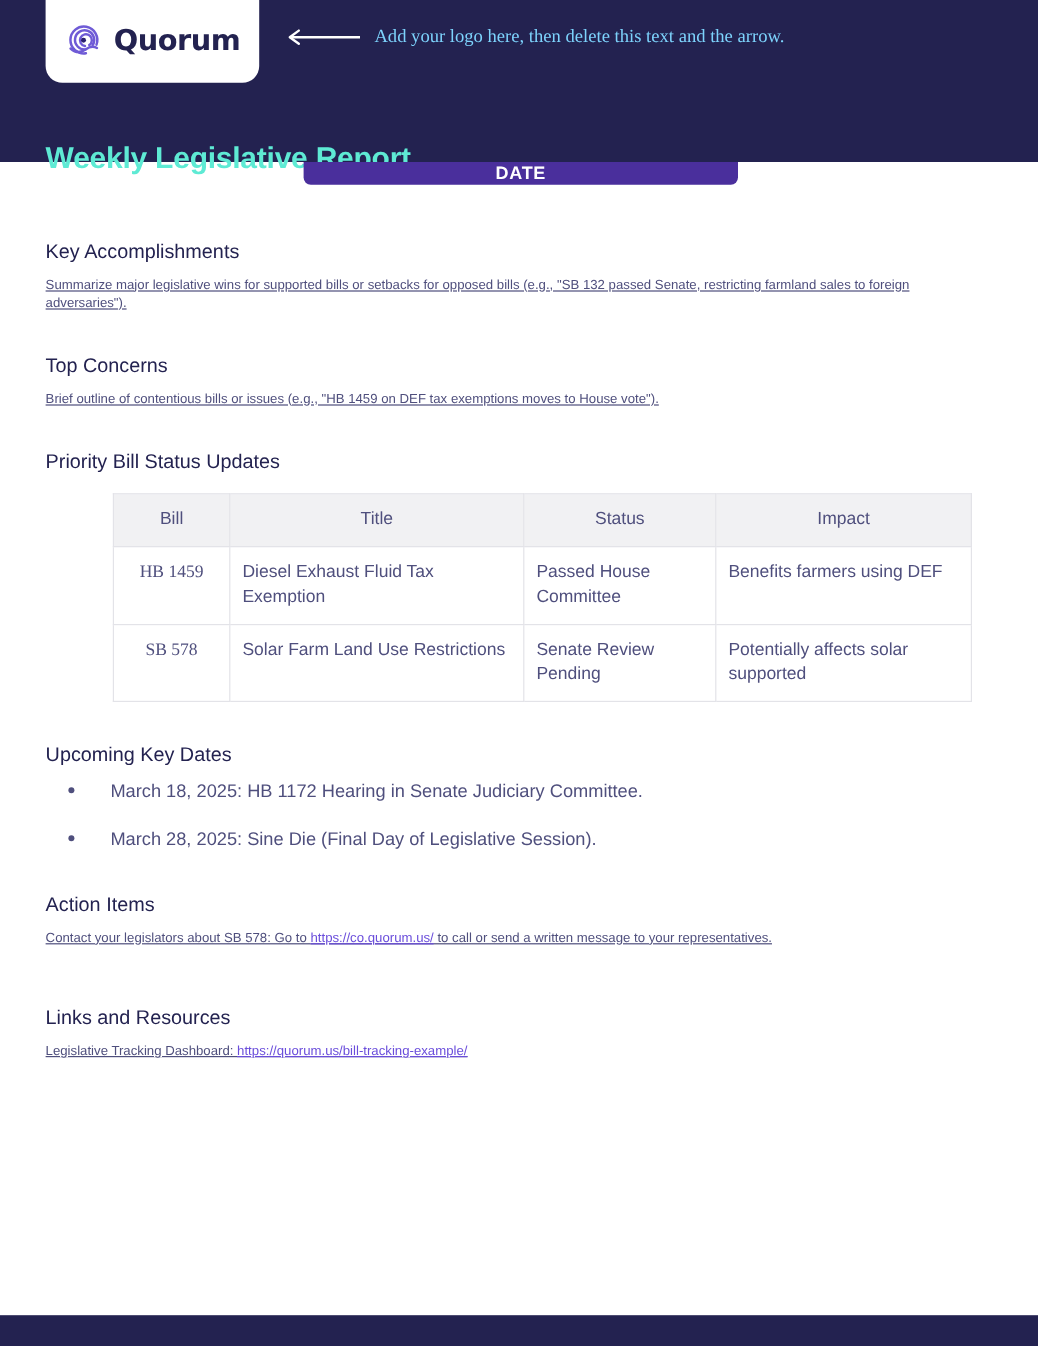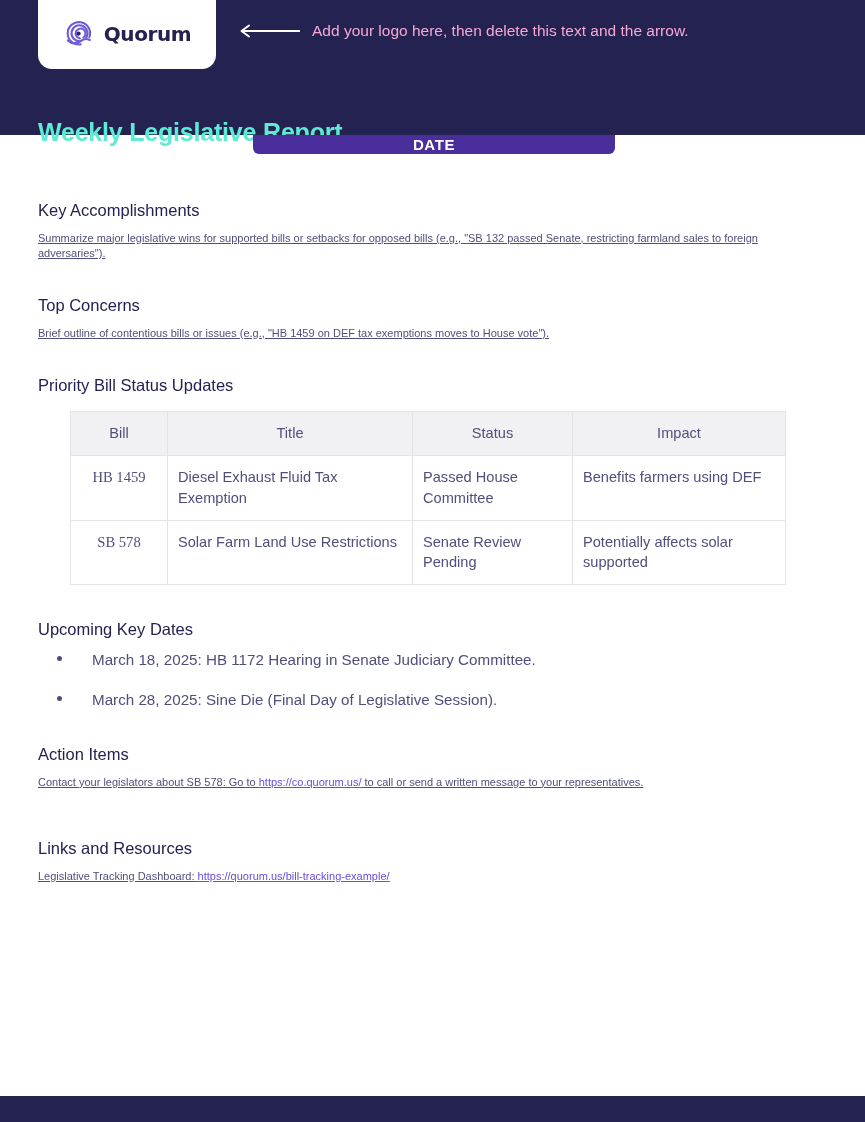--- a/index.html
+++ b/index.html
@@ -39,40 +39,41 @@
   .logo-inner {
     display: flex;
     align-items: center;
     gap: 9px;
     transform: translateY(-1px);
   }
   .logo-mark { width: 32px; height: 32px; display:block; }
   .logo-word {
     font-family: "DejaVu Sans", sans-serif;
     font-weight: bold;
-    font-size: 20px;
+    font-size: 24px;
     letter-spacing: -0.4px;
     color: #232250;
     line-height: 1;
   }
 
   .arrow-note {
     position: absolute;
     left: 236px;
     top: 22px;
     display: flex;
     align-items: center;
     gap: 12px;
   }
   .arrow-svg { display:block; }
   .arrow-text {
-    color: #f9a8d4;
+    color: #7dd3fc;
     font-size: 15.5px;
     line-height: 1.2;
     white-space: nowrap;
+    font-family: Liberation Serif, serif;
   }
 
   .report-title {
     position: absolute;
     left: 38px;
     top: 83px;
     color: #5eead4;
     font-size: 25px;
     font-weight: bold;
     letter-spacing: -0.2px;
@@ -130,21 +131,21 @@
   p.body-text.wide { max-width: 790px; }
 
   .gap-lg { height: 34px; }
   .gap-sm { height: 14px; }
 
   
   .table-wrap { margin-top: 16px; }
   table.bills {
     border-collapse: collapse;
     width: 715px;
-    margin-left: 32px;
+    margin-left: 56px;
     table-layout: fixed;
   }
   table.bills th, table.bills td {
     border: 1px solid #e3e3e8;
     font-size: 14.6px;
     color: #4f4f7d;
     font-weight: normal;
     line-height: 1.42;
     vertical-align: top;
   }

